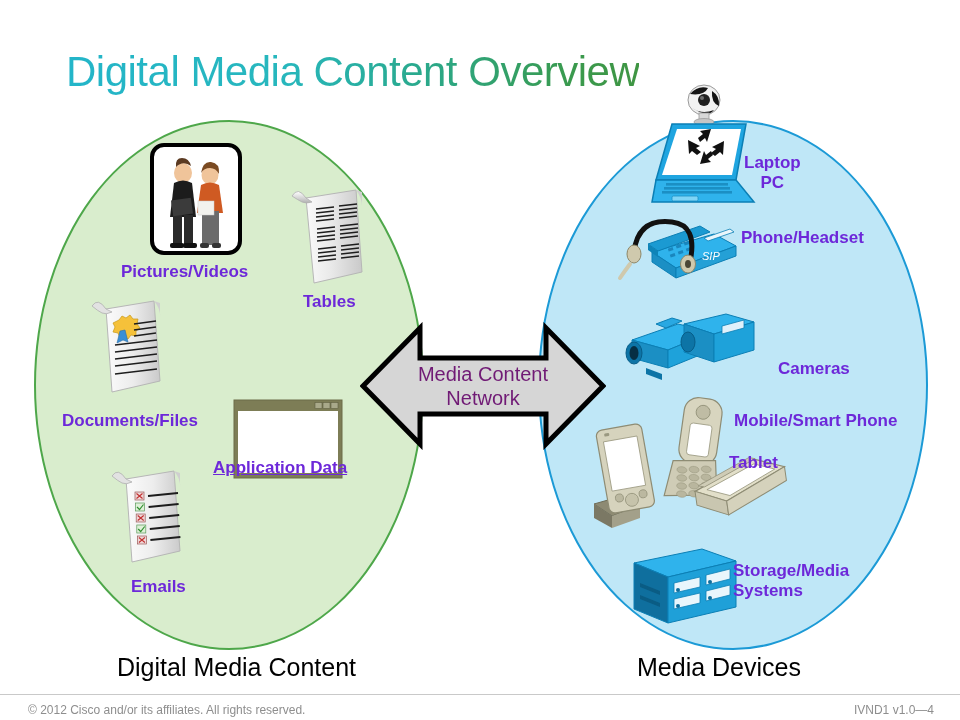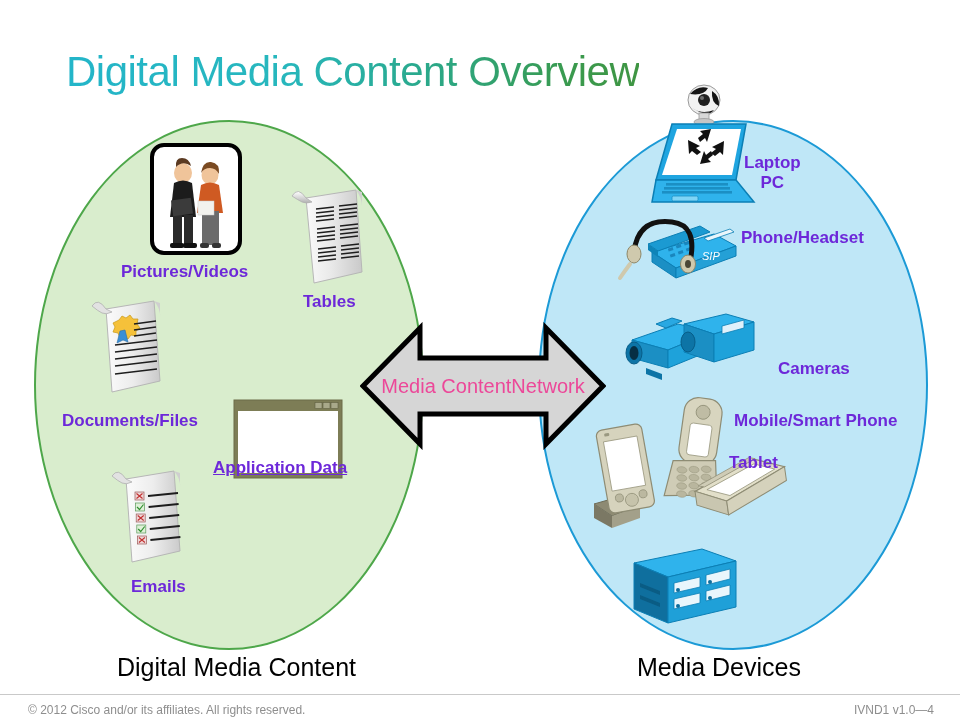--- a/index.html
+++ b/index.html
@@ -83,24 +83,25 @@
     height: 128px;
   }
   #arrow-wrap svg { display: block; }
   #arrow-text {
     position: absolute;
     left: 0;
     top: 0;
     width: 246px;
     height: 128px;
     display: flex;
+    flex-direction: column;
     align-items: center;
     justify-content: center;
     font-size: 20px;
-    color: #ec4899;
+    color: #701a75;
     line-height: 1.2;
     pointer-events: none;
   }
 
   
   .icon {
     position: absolute;
   }
   .icon svg { display: block; overflow: visible; }
 
@@ -475,20 +476,22 @@
             <circle cx="80" cy="53" r="2"></circle>
         </g>
 
         <g fill="#0a5c84">
           <rect x="10" y="34" width="20" height="4" transform="skewY(22)"></rect>
           <rect x="10" y="46" width="20" height="4" transform="skewY(22)"></rect>
         </g>
       </g>
     </svg>
   </div>
+  <div class="label" style="left:733px; top:561px;">Storage/Media
+Systems</div>
 
   <div class="caption" style="left:117px; top:653px;">Digital Media Content</div>
   <div class="caption" style="left:637px; top:653px;">Media Devices</div>
 
   <div id="footer-rule"></div>
   <div id="footer-left" class="footer-text">© 2012 Cisco and/or its affiliates. All rights reserved.</div>
   <div id="footer-right" class="footer-text">IVND1 v1.0—4</div>
 
 </div>
 

